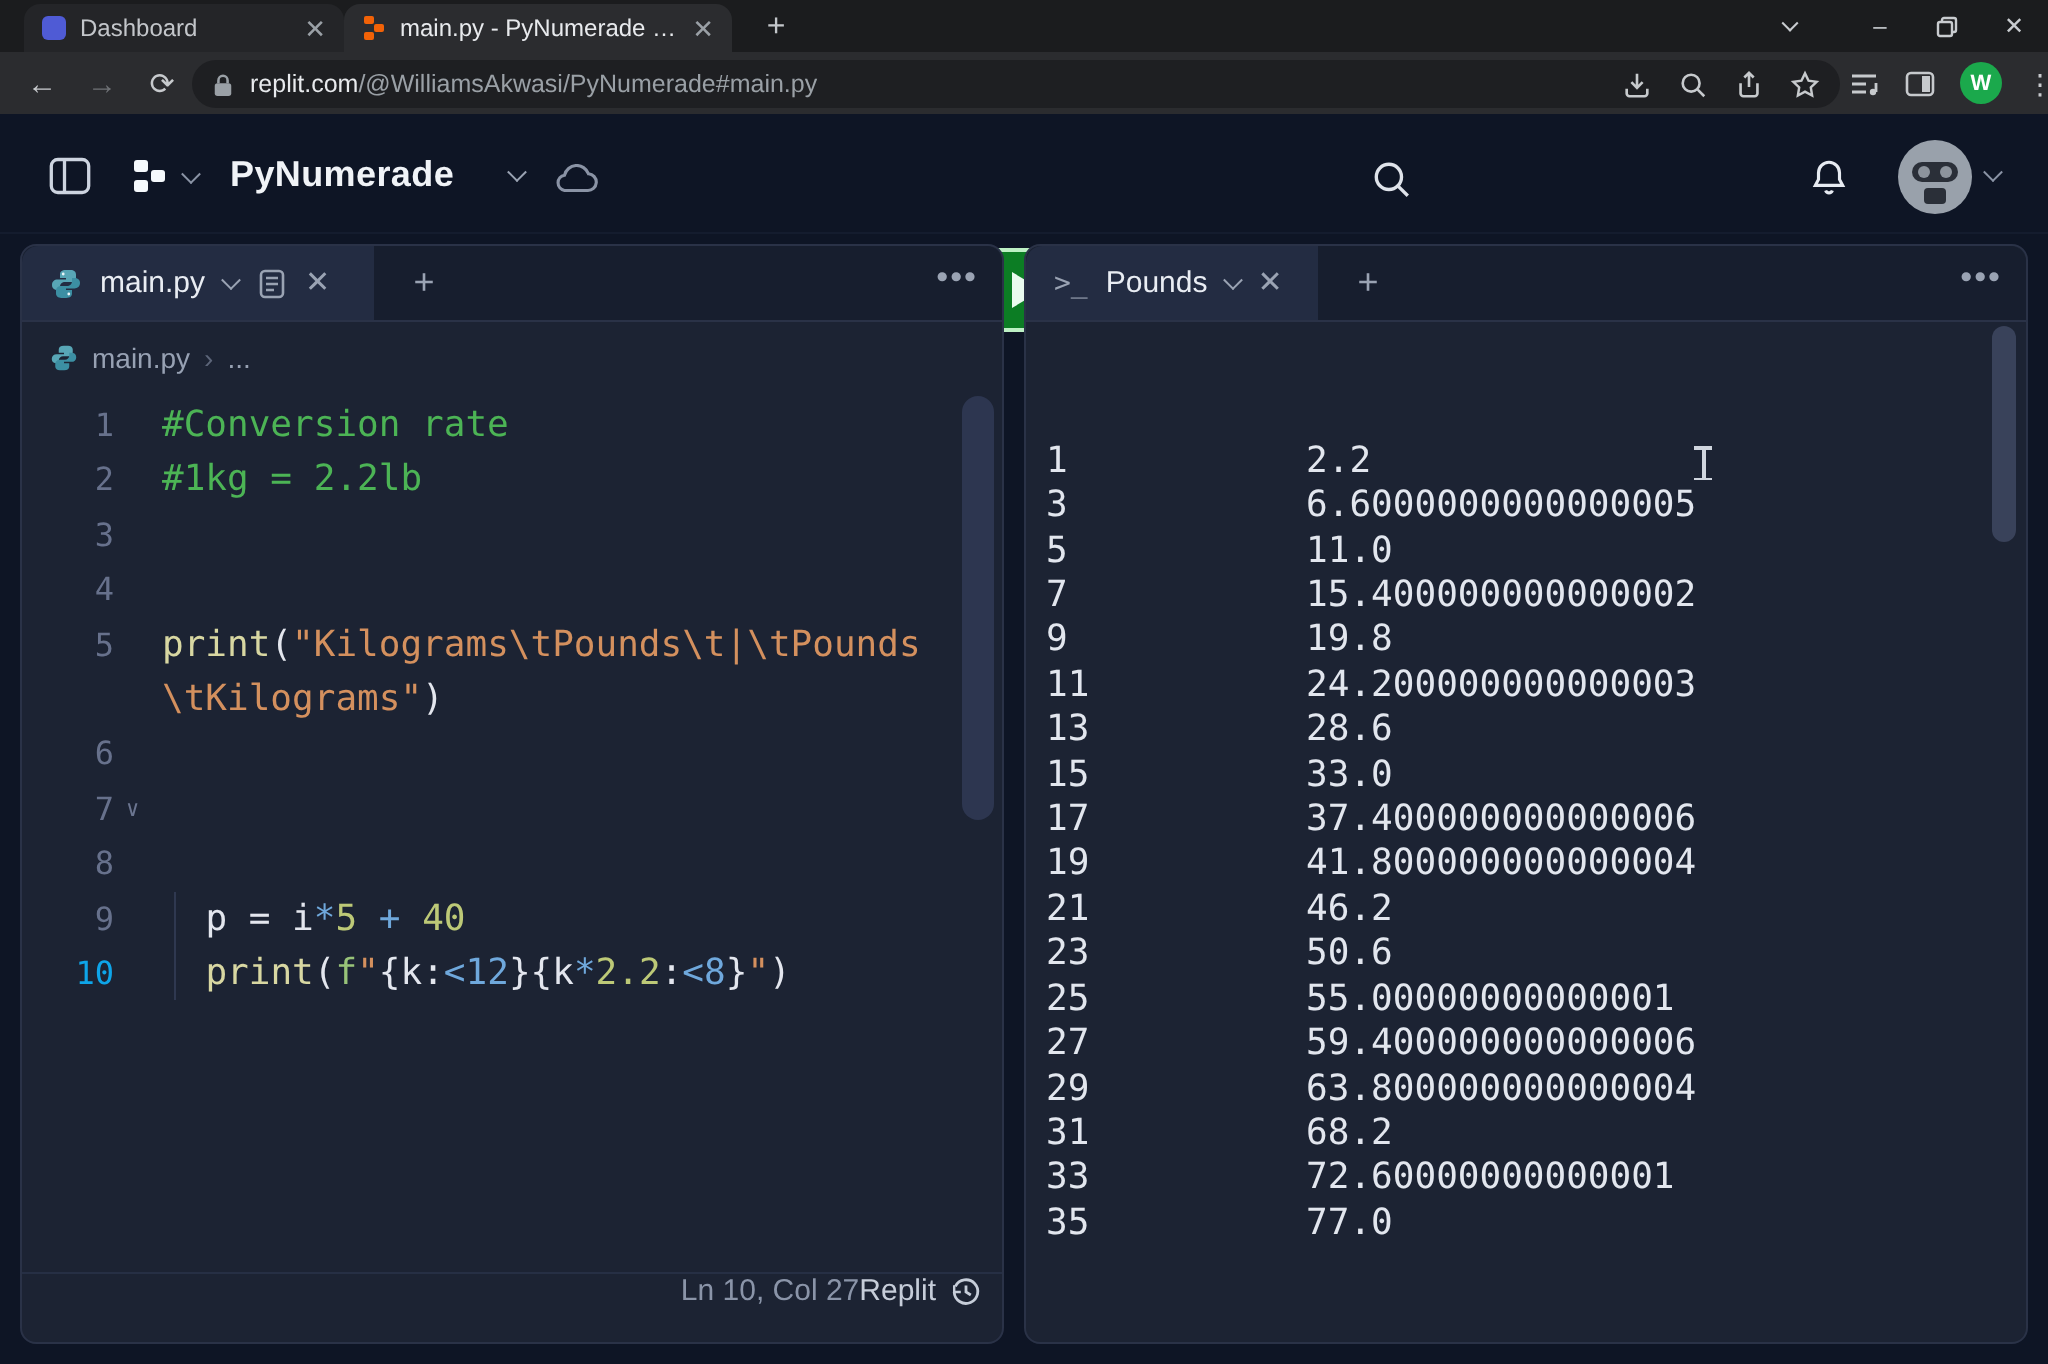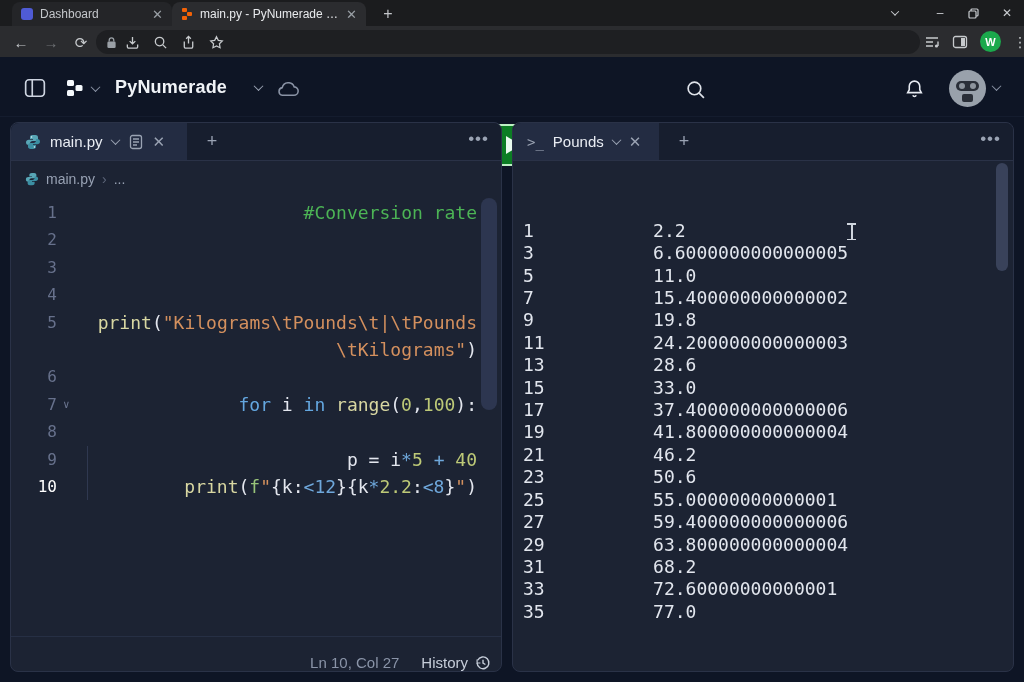--- a/index.html
+++ b/index.html
@@ -57,28 +57,28 @@
   .plusbtn { position:absolute; top:8px; width:22px; height:22px; color:#9aa3b3; font-size:18px; text-align:center; line-height:21px; }
   .dots { position:absolute; right:12px; top:6px; color:#9aa3b3; font-size:17px; letter-spacing:1px; }
   .xsm { font-size:15px; color:#9aa3b3; line-height:1; }
 
   
   .breadcrumb { position:absolute; left:14px; top:48px; display:flex; align-items:center; gap:7px; font-size:14px; color:#97a1b3; }
   .breadcrumb .sep { color:#5c6579; }
   .code { position:absolute; left:0; top:76px; width:100%; font-family:"DejaVu Sans Mono", monospace; font-size:18px; line-height:27.4px; }
   .code-line { display:flex; position:relative; }
   .code-line .gutter { width:46px; text-align:right; color:#67718c; font-size:16px; line-height:27.4px; flex:0 0 auto; }
-  .code-line .gutter.active { color:#ffffff; }
+  .code-line .gutter.active { color:#0ea5e9; }
   .fold { position:absolute; left:52px; top:0; color:#6b7590; font-size:11px; line-height:27.4px; }
-  .code-line .content { margin-left:24px; width:396px; white-space:pre-wrap; word-break:break-all; position:relative;text-align:right; }
+  .code-line .content { margin-left:24px; width:396px; white-space:pre-wrap; word-break:break-all; position:relative; }
   .indent-guide { position:absolute; left:6px; top:0; bottom:0; width:1px; background:#2f3850; }
   .tk-com{color:#4cb455} .tk-kw{color:#64a7e0} .tk-fn{color:#d8d7a2} .tk-st{color:#d4905e}
   .tk-nu{color:#bdc977} .tk-op{color:#6fa8dc} .tk-pl{color:#e3e6ee} .tk-fp{color:#98c379}
   .ed-scroll { position:absolute; right:4px; top:75px; width:16px; height:212px; background:#2d3650; border-radius:8px; }
-  .statusbar { position:absolute; left:0; right:0; bottom:0; height:35px; border-top:1px solid #262f44; display:flex; align-items:flex-end; justify-content:flex-end; gap:22px; padding-right:10px; }
+  .statusbar { position:absolute; left:0; right:0; bottom:0; height:35px; border-top:1px solid #262f44; display:flex; align-items:flex-start; justify-content:flex-end; padding-right:10px; }
   .status-pos { color:#8a94a8; font-size:15px; }
   .history { display:flex; align-items:center; gap:7px; color:#c6cdd9; font-size:15px; }
 
   
   .con-body { position:absolute; left:10px; top:52px; right:14px; font-family:"DejaVu Sans Mono", monospace; font-size:18px; line-height:22.4px; color:#e2e6ee; white-space:pre; }
   .con-scroll { position:absolute; right:5px; top:40px; width:12px; height:108px; background:#39425a; border-radius:6px; }
   .prompt { font-family:"DejaVu Sans Mono", monospace; font-size:14px; color:#9aa3b3; }
   .ibeam { position:absolute; left:333px; top:100px; width:11px; height:17px; }
   .ibeam i { position:absolute; background:#cfd5de; }
   .ibeam .v { left:5px; top:0; width:1.5px; height:17px; }
@@ -127,20 +127,21 @@
   <div class="navbtn" style="left:10px">←</div>
   <div class="navbtn dim" style="left:40px">→</div>
   <div class="navbtn" style="left:70px">⟳</div>
   <div class="omnibox">
     <span>
       <svg width="11" height="13" viewBox="0 0 12 14">
           <path d="M3.5 6V4.5a2.5 2.5 0 0 1 5 0V6" fill="none" stroke="#9aa0a6" stroke-width="1.4"></path>
           <rect x="1.5" y="6" width="9" height="7" rx="1.5" fill="#9aa0a6"></rect>
         </svg>
     </span>
+    <span class="url"><b>replit.com</b><span>/@WilliamsAkwasi/PyNumerade#main.py</span></span>
     <span class="obicons">
       <span>
           <svg width="15" height="15" viewBox="0 0 16 16" fill="none" stroke="#c7cacd" stroke-width="1.4">
             <path d="M8 2v7M5 6.5 8 9.5l3-3M2.5 10v2.5A1.5 1.5 0 0 0 4 14h8a1.5 1.5 0 0 0 1.5-1.5V10"></path>
           </svg>
         </span>
       <span>
           <svg width="15" height="15" viewBox="0 0 16 16" fill="none" stroke="#c7cacd" stroke-width="1.4">
             <circle cx="7" cy="7" r="4.5"></circle>
             <path d="M10.5 10.5 14 14"></path>
@@ -280,60 +281,60 @@
       <span>...</span>
     </div>
 
     <div class="code">
         <div class="code-line">
           <span class="gutter">1</span>
           <span class="content"><span class="tk-com">#Conversion rate</span></span>
         </div>
         <div class="code-line">
           <span class="gutter">2</span>
+          <span class="content"><span class="tk-com">#1kg = 2.2lb</span></span>
         </div>
         <div class="code-line">
           <span class="gutter">3</span>
         </div>
         <div class="code-line">
           <span class="gutter">4</span>
           <span class="content"></span>
         </div>
         <div class="code-line">
           <span class="gutter">5</span>
           <span class="content"><span class="tk-fn">print</span><span class="tk-pl">(</span><span class="tk-st">"Kilograms\tPounds\t|\tPounds\tKilograms"</span><span class="tk-pl">)</span></span>
         </div>
         <div class="code-line">
           <span class="gutter">6</span>
           <span class="content"></span>
         </div>
         <div class="code-line">
           <span class="gutter">7</span>
           <span class="fold">∨</span>
-          <span class="content"><span class="tk-kw">for</span><span class="tk-pl"> i </span><span class="tk-kw">in</span><span class="tk-pl"> </span><span class="tk-fn">range</span><span class="tk-pl">(</span><span class="tk-nu">0</span><span class="tk-pl">,</span><span class="tk-nu">100</span><span class="tk-pl">):</span></span>
         </div>
         <div class="code-line">
           <span class="gutter">8</span>
         </div>
         <div class="code-line">
           <span class="gutter">9</span>
           <span class="content"><span class="indent-guide"></span><span class="tk-pl">  p = i</span><span class="tk-op">*</span><span class="tk-nu">5</span><span class="tk-pl"> </span><span class="tk-op">+</span><span class="tk-pl"> </span><span class="tk-nu">40</span></span>
         </div>
         <div class="code-line">
           <span class="gutter active">10</span>
           <span class="content"><span class="indent-guide"></span><span class="tk-pl">  </span><span class="tk-fn">print</span><span class="tk-pl">(</span><span class="tk-fp">f</span><span class="tk-st">"</span><span class="tk-pl">{k:</span><span class="tk-op">&lt;12</span><span class="tk-pl">}{k</span><span class="tk-op">*</span><span class="tk-nu">2.2</span><span class="tk-pl">:</span><span class="tk-op">&lt;8</span><span class="tk-pl">}</span><span class="tk-st">"</span><span class="tk-pl">)</span></span>
         </div>
       </div>
 
     <div class="ed-scroll"></div>
 
     <div class="statusbar">
       <span class="status-pos">Ln 10, Col 27</span>
       <span class="history">
-        <span>History</span>
+        <span>Replit</span>
         <svg width="16" height="16" viewBox="0 0 16 16" fill="none" stroke="#c6cdd9" stroke-width="1.4">
             <path d="M2.7 5.2A5.9 5.9 0 1 1 2.1 8"></path>
             <path d="M2.1 4.6V8h3.3" stroke-width="1.2"></path>
             <path d="M8 4.8V8l2.4 1.5"></path>
           </svg>
       </span>
     </div>
   </div>
 
   <div class="pane right">

